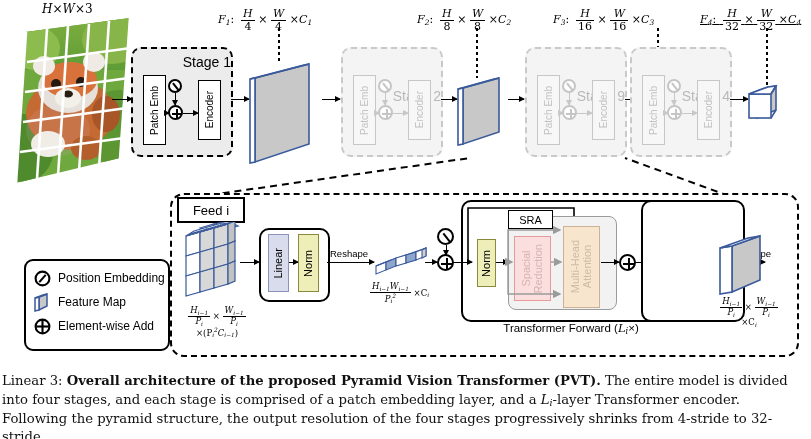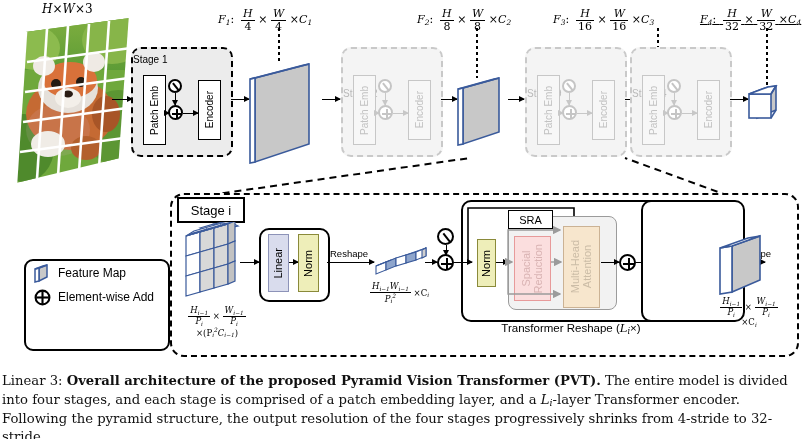--- a/index.html
+++ b/index.html
@@ -12,21 +12,21 @@
   .mathlbl{font-family:"DejaVu Serif",serif;font-style:italic;font-size:11px;white-space:nowrap;}
   .mathlbl .rm{font-style:normal;}
   .frac{display:inline-block;vertical-align:middle;text-align:center;line-height:1.05;}
   .frac .num{display:block;border-bottom:1px solid #000;padding:0 2px;}
   .frac .den{display:block;padding:0 2px;}
   .sub{font-size:0.68em;vertical-align:-0.28em;font-style:italic;}
 
   
   .stagebox{border:2px dashed #000;border-radius:10px;background:#ececec;}
   .stagebox.ghost{border-color:#c9c9c9;background:#f4f4f4;}
-  .stage-title{position:absolute;left:0;right:0;top:5px;text-align:left;font-size:10px;
+  .stage-title{position:absolute;left:0;right:0;top:5px;text-align:right;font-size:14px;
                font-family:"Liberation Sans",sans-serif;color:#000;}
   .stagebox.ghost .stage-title{color:#b9b9b9;margin-top:34px;}
   .innerbox{position:absolute;border:1.6px solid #000;background:#fff;display:flex;
             align-items:center;justify-content:center;}
   .stagebox.ghost .innerbox{border-color:#c7c7c7;background:#f7f7f7;}
   .vtext{writing-mode:vertical-rl;text-orientation:mixed;transform:rotate(180deg);
          font-family:"Liberation Sans",sans-serif;font-size:10px;white-space:nowrap;line-height:1;}
   .stagebox.ghost .vtext{color:#c2c2c2;}
 
   
@@ -304,40 +304,47 @@
     <span class="frac"><span class="num">W</span><span class="den rm">32</span></span>
     <span class="rm">×</span><span>C</span><span class="sub">4</span>
   </div>
 
   <svg class="abs" style="left:0;top:140px;width:811px;height:70px;pointer-events:none;">
     <line x1="175" y1="60" x2="470" y2="18" stroke="#000" stroke-width="2" stroke-dasharray="7,5"></line>
     <line x1="740" y1="60" x2="625" y2="18" stroke="#000" stroke-width="2" stroke-dasharray="7,5"></line>
   </svg>
 
   <div class="legend" style="left:24px;top:259px;width:142px;height:88px;">
+    <div class="legrow" style="margin-top:5px;">
+      <svg width="17" height="17" viewBox="0 0 17 17">
+        <circle cx="8.5" cy="8.5" r="6.9" fill="#fff" stroke="#000" stroke-width="2.1"></circle>
+        <line x1="5.3" y1="12.1" x2="11.7" y2="4.9" stroke="#000" stroke-width="2.1"></line>
+      </svg>
+      <span class="legtxt">Position Embedding</span>
+    </div>
     <div class="legrow">
       <svg width="17" height="20" viewBox="0 0 17 20">
         <polygon points="5,5 13,2 13,14 5,18" fill="#c8c8c8" stroke="#3a5a9b" stroke-width="1.5"></polygon>
         <polygon points="1,6 5,5 5,18 1,19" fill="#fff" stroke="#3a5a9b" stroke-width="1.5"></polygon>
         <polygon points="1,6 9,3 13,2 5,5" fill="#fff" stroke="#3a5a9b" stroke-width="1.5"></polygon>
       </svg>
       <span class="legtxt">Feature Map</span>
     </div>
     <div class="legrow">
       <svg width="17" height="17" viewBox="0 0 17 17">
         <circle cx="8.5" cy="8.5" r="6.9" fill="#fff" stroke="#000" stroke-width="2.1"></circle>
         <line x1="8.5" y1="2.2" x2="8.5" y2="14.8" stroke="#000" stroke-width="2.1"></line>
         <line x1="2.2" y1="8.5" x2="14.8" y2="8.5" stroke="#000" stroke-width="2.1"></line>
       </svg>
       <span class="legtxt">Element-wise Add</span>
     </div>
   </div>
 
   <div class="detail" style="left:170px;top:193px;width:625px;height:160px;"></div>
-  <div class="stage-i-tag" style="left:177px;top:197px;width:64px;height:22px;">Stage i</div>
+  <div class="stage-i-tag" style="left:177px;top:197px;width:64px;height:22px;">Feed i</div>
 
   <div class="fm" style="left:176px;top:222px;">
     <svg width="72" height="82" viewBox="0 0 72 82">
       <g stroke="#3a5a9b" stroke-width="1.2">
 
         <g fill="#d6d6d6">
           <polygon points="24,6 38,2 48,7 34,11"></polygon>
           <polygon points="38,2 52,-1 62,4 48,7"></polygon>
         </g>
 
@@ -425,21 +432,21 @@
     <div class="v" style="left:6.5px;top:1.5px;width:2.2px;height:12px;transform:rotate(-38deg);"></div>
   </div>
   <div class="varrow" style="left:445.5px;top:245px;height:10px;"></div>
   <div class="opcirc" style="left:437px;top:254px;width:17px;height:17px;">
     <div class="v" style="left:7px;top:1.5px;width:2px;height:12px;"></div>
     <div class="h" style="top:6.5px;left:1.5px;height:2px;width:12px;"></div>
   </div>
 
   <div class="roundbox" style="left:461px;top:200px;width:218px;height:118px;"></div>
   <div class="cap" style="left:466px;top:321px;width:210px;font-size:11.5px;">
-    <span>Transformer Reshape (</span><i style="font-family:'DejaVu Serif',serif;">L</i><span style="font-size:0.72em;vertical-align:-0.25em;font-style:italic;font-family:'DejaVu Serif',serif;">i</span><span>×)</span>
+    <span>Transformer Forward (</span><i style="font-family:'DejaVu Serif',serif;">L</i><span style="font-size:0.72em;vertical-align:-0.25em;font-style:italic;font-family:'DejaVu Serif',serif;">i</span><span>×)</span>
   </div>
 
   <div class="arrow" style="left:454px;top:262px;width:18px;"></div>
 
   <svg class="abs" style="left:455px;top:198px;width:130px;height:70px;pointer-events:none;">
     <path d="M 13,64 L 13,10 L 119,10 L 119,58" fill="none" stroke="#000" stroke-width="1.6"></path>
   </svg>
 
   <div class="cbox" style="left:477px;top:239px;width:19px;height:48px;background:#eeeeb9;border:1.4px solid #8a8a3a;">
     <span class="vtext2">Norm</span>

